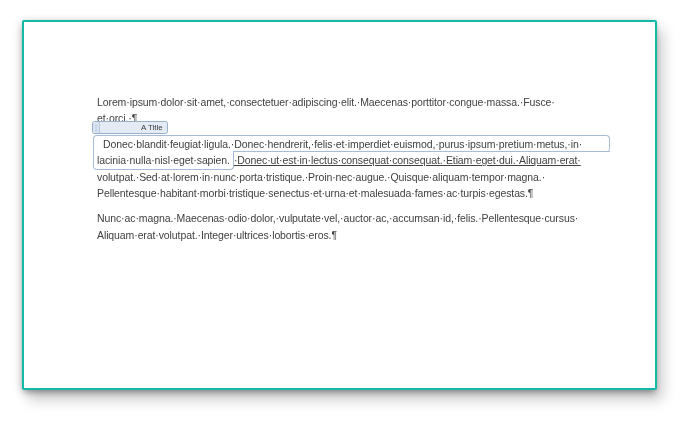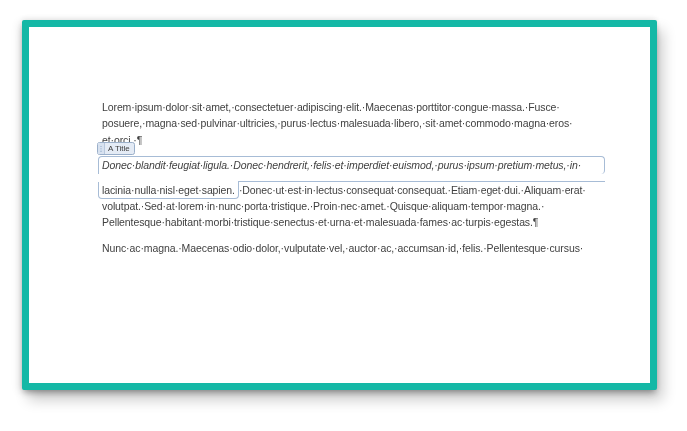--- a/index.html
+++ b/index.html
@@ -4,93 +4,93 @@
 <style>
   html,body{margin:0;padding:0;background:#ffffff;}
   #canvas{
     position:relative;width:687px;height:431px;overflow:hidden;
     background:#ffffff;
     font-family:"Liberation Sans", sans-serif;
   }
   #page{
     position:absolute;left:22px;top:20px;width:635px;height:370px;
     box-sizing:border-box;background:#ffffff;
-    border:7px solid #14b8a6;border-radius:2px;
+    border:2px solid #14b8a6;border-radius:2px;
     box-shadow:0 4px 6px -2px rgba(0,0,0,.30),
                6px 10px 14px rgba(0,0,0,.20),
                -3px 2px 8px rgba(0,0,0,.10),
                0 -2px 5px rgba(0,0,0,.06);
     padding:72px 49px 0 73px;
     overflow:hidden;
   }
   .para{margin:0 0 9px 0;color:#414141;font-size:10.5px;letter-spacing:-0.1px;}
   .line{height:16.4px;line-height:16.4px;white-space:nowrap;}
   
   .cc-para{position:relative;}
   .cc-tag{
     position:absolute;left:-5px;top:-14px;height:13px;z-index:2;
     display:inline-flex;align-items:stretch;
     border:1px solid #9aafc9;border-radius:2.5px;
     background:#e4ebf5;box-sizing:border-box;
-    font-size:8px;letter-spacing:0;
+    font-size:8px;letter-spacing:0;gap:38px;
   }
   .cc-handle{
     display:flex;align-items:center;justify-content:center;
     width:6px;border-right:1px solid #b8c8dd;background:#d8e2f0;
     color:#5f82ab;font-size:7px;line-height:1;cursor:move;
   }
   .cc-tag-label{
     display:flex;align-items:center;padding:0 4px 0 3px;color:#3c3c3c;white-space:nowrap;
   }
   .cc-top{
     position:relative;
-    margin:-1px -4px 8px -4px;
+    margin:-1px -4px 0 -4px;
     border:1px solid #a7bcd6;border-bottom:none;
     border-radius:4px 4px 4px 0;
-    padding:0 3px;box-sizing:content-box;font-style:italic;
+    padding:0 9px;box-sizing:content-box;
   }
-  .cc-l2{position:relative;}
+  .cc-l2{position:relative;text-decoration:underline;}
   .cc-bottom{
     display:inline-block;height:16.4px;line-height:16.4px;vertical-align:top;
     margin-left:-4px;padding:0 3px;
     border:1px solid #a7bcd6;border-top:none;
     border-radius:0 0 4px 4px;box-sizing:content-box;
   }
   .cc-connector{
     position:absolute;top:-1px;right:-4px;height:0;
     border-top:1px solid #a7bcd6;
   }
 </style>
 </head>
 <body>
 
 <div id="canvas">
   <div id="page">
 
     <div class="para">
       <div class="line">Lorem·ipsum·dolor·sit·amet,·consectetuer·adipiscing·elit.·Maecenas·porttitor·congue·massa.·Fusce·</div>
-      <div class="line">posuere,·magna·sed·pulvinar·ultricies,·purus·lectus·malesuada·libero,·sit·amet·commodo·magna·eros·</div>
       <div class="line">et·orci.·¶</div>
     </div>
 
     <div class="para">
     </div>
 
     <div class="para cc-para">
       <div class="cc-tag">
         <span class="cc-handle">⋮</span>
         <span class="cc-tag-label">A Title</span>
       </div>
       <div class="line cc-top">Donec·blandit·feugiat·ligula.·Donec·hendrerit,·felis·et·imperdiet·euismod,·purus·ipsum·pretium·metus,·in·</div>
       <div class="line cc-l2">
         <span class="cc-bottom">lacinia·nulla·nisl·eget·sapien.</span><span>·Donec·ut·est·in·lectus·consequat·consequat.·Etiam·eget·dui.·Aliquam·erat·</span>
         <div class="cc-connector" style="left: 136px;"></div>
       </div>
-      <div class="line">volutpat.·Sed·at·lorem·in·nunc·porta·tristique.·Proin·nec·amet.·Quisque·aliquam·tempor·magna.·</div>
+      <div class="line">volutpat.·Sed·at·lorem·in·nunc·porta·tristique.·Proin·nec·augue.·Quisque·aliquam·tempor·magna.·</div>
       <div class="line">Pellentesque·habitant·morbi·tristique·senectus·et·urna·et·malesuada·fames·ac·turpis·egestas.¶</div>
     </div>
 
     <div class="para">
       <div class="line">Nunc·ac·magna.·Maecenas·odio·dolor,·vulputate·vel,·auctor·ac,·accumsan·id,·felis.·Pellentesque·cursus·</div>
+      <div class="line">Aliquam·erat·volutpat.·Integer·ultrices·lobortis·eros.¶</div>
     </div>
 
   </div>
 </div>
 
 </body></html>

